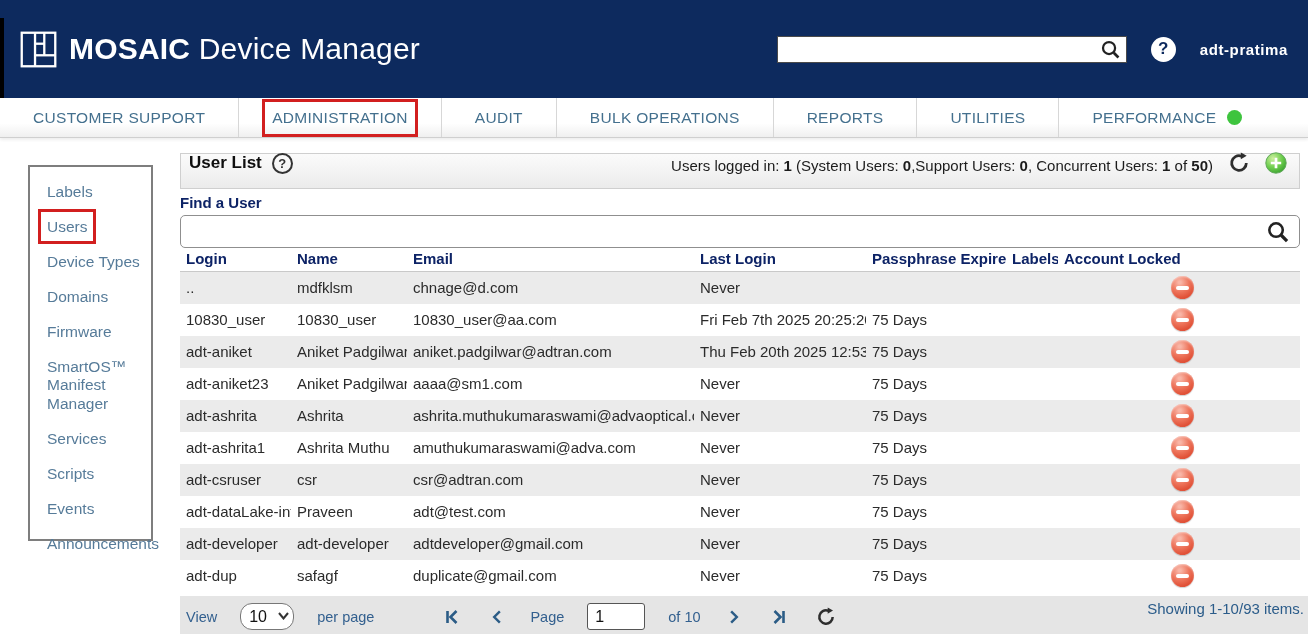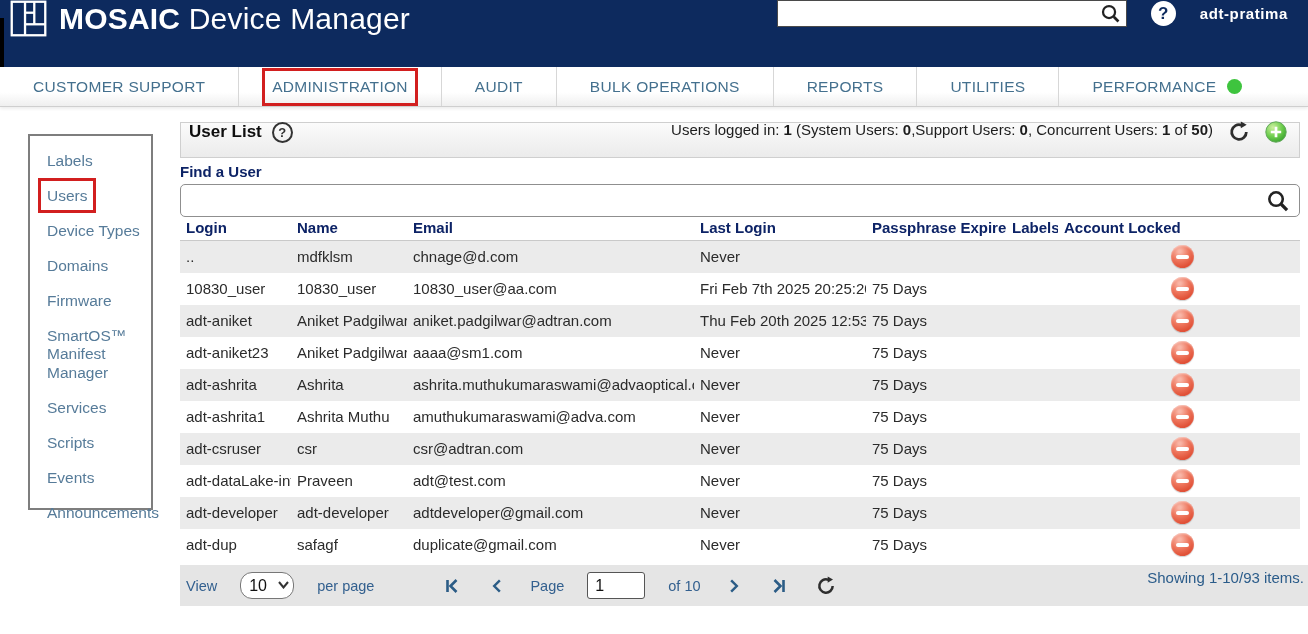--- a/index.html
+++ b/index.html
@@ -5,22 +5,22 @@
   :root{
     --navy:#0d2a5e; --nav-text:#44708e; --side-text:#567b99; --red:#d21f1f;
     --hdr-text:#0d2366; --alt:#ebebeb; --pager-text:#33608f; --green:#3ec43e;
   }
   *{box-sizing:border-box}
   html,body{margin:0;padding:0}
   body{width:1308px;height:634px;overflow:hidden;background:#fff;
        font-family:"Liberation Sans",sans-serif;-webkit-font-smoothing:antialiased}
 
   
-  .app-header{height:67px;background:var(--navy);display:flex;align-items:flex-start;
-              padding:0 20px 0 10px;position:relative}
+  .app-header{height:98px;background:var(--navy);display:flex;align-items:center;
+              padding:0 20px 0 20px;position:relative}
   .edge-artifact{position:absolute;left:0;top:18px;width:4px;height:86px;background:#000}
   .brand{display:flex;align-items:center;gap:12px;color:#fff}
   .brand svg{display:block}
   .brand-text{font-size:30px;letter-spacing:.2px;white-space:pre}
   .brand-bold{font-weight:bold}
   .header-right{margin-left:auto;display:flex;align-items:center;gap:24px}
   .gsearch{position:relative}
   .gsearch input{width:350px;height:27px;border:1px solid #4a4a4a;background:#fff;
                  font-size:15px;padding:0 32px 0 8px;outline:none;font-family:inherit}
   .gsearch .mag{position:absolute;right:7px;top:4px}
@@ -47,21 +47,21 @@
              width:98px;cursor:pointer}
   .side-item .annotated{outline:3px solid var(--red);outline-offset:6px}
 
   .panel{position:absolute;left:180px;top:15px;width:1120px}
   .panel-hdr{height:36px;border:1px solid #cfcfcf;background:linear-gradient(#fbfbfb,#ebebeb);
              display:flex;align-items:center;padding:0 12px 16px 8px}
   .panel-title{font-size:17px;font-weight:bold;color:#0e0e0e;margin:0}
   .panel-help{width:21px;height:21px;border-radius:50%;border:2px solid #333;color:#333;
               font-size:13px;font-weight:bold;display:flex;align-items:center;justify-content:center;
               margin-left:10px;background:transparent;cursor:pointer}
-  .panel-hdr-right{margin-left:auto;display:flex;align-items:flex-start;gap:15px}
+  .panel-hdr-right{margin-left:auto;display:flex;align-items:flex-end;gap:15px}
   .summary{font-size:15px;color:#1c1c1c;white-space:nowrap}
   .summary .b{font-weight:bold}
   .icon-btn{display:flex;align-items:center;cursor:pointer;background:none;border:none;padding:0}
 
   .find-wrap{margin-top:5px}
   .find-label{font-size:15px;font-weight:bold;color:var(--hdr-text);display:block;margin-bottom:4px}
   .find-input-wrap{position:relative}
   .find-input-wrap input{width:100%;height:33px;border:1px solid #8f8f8f;border-radius:5px;
                          font-size:16px;padding:0 40px 0 9px;outline:none;font-family:inherit}
   .find-input-wrap .mag{position:absolute;right:11px;top:6px}

